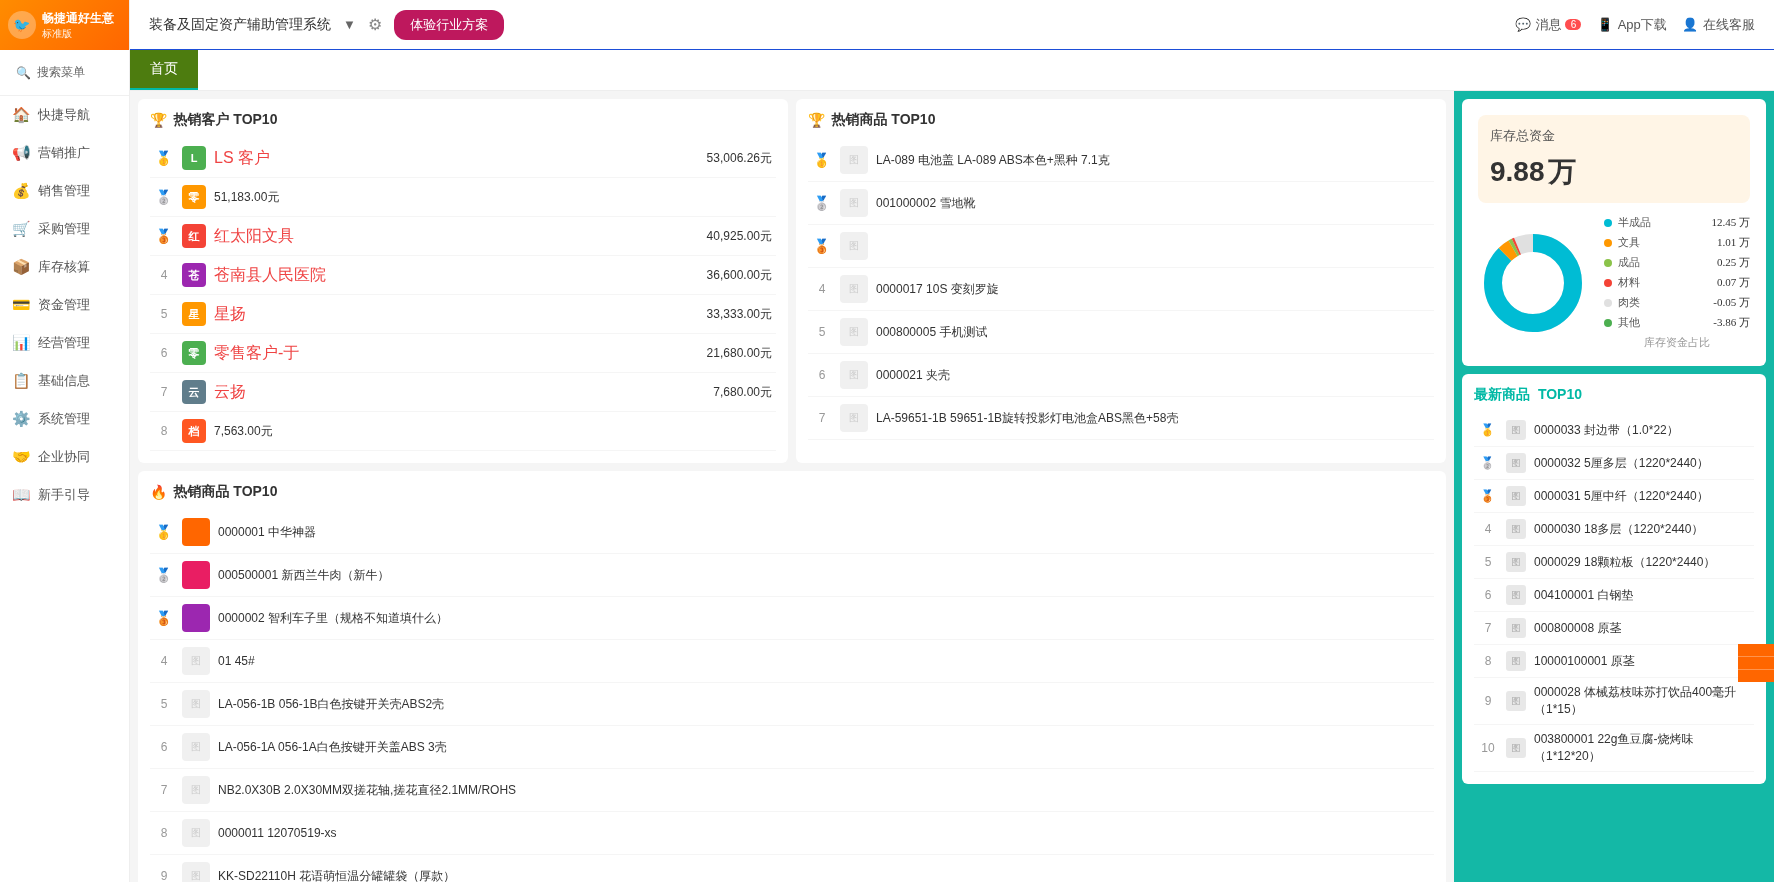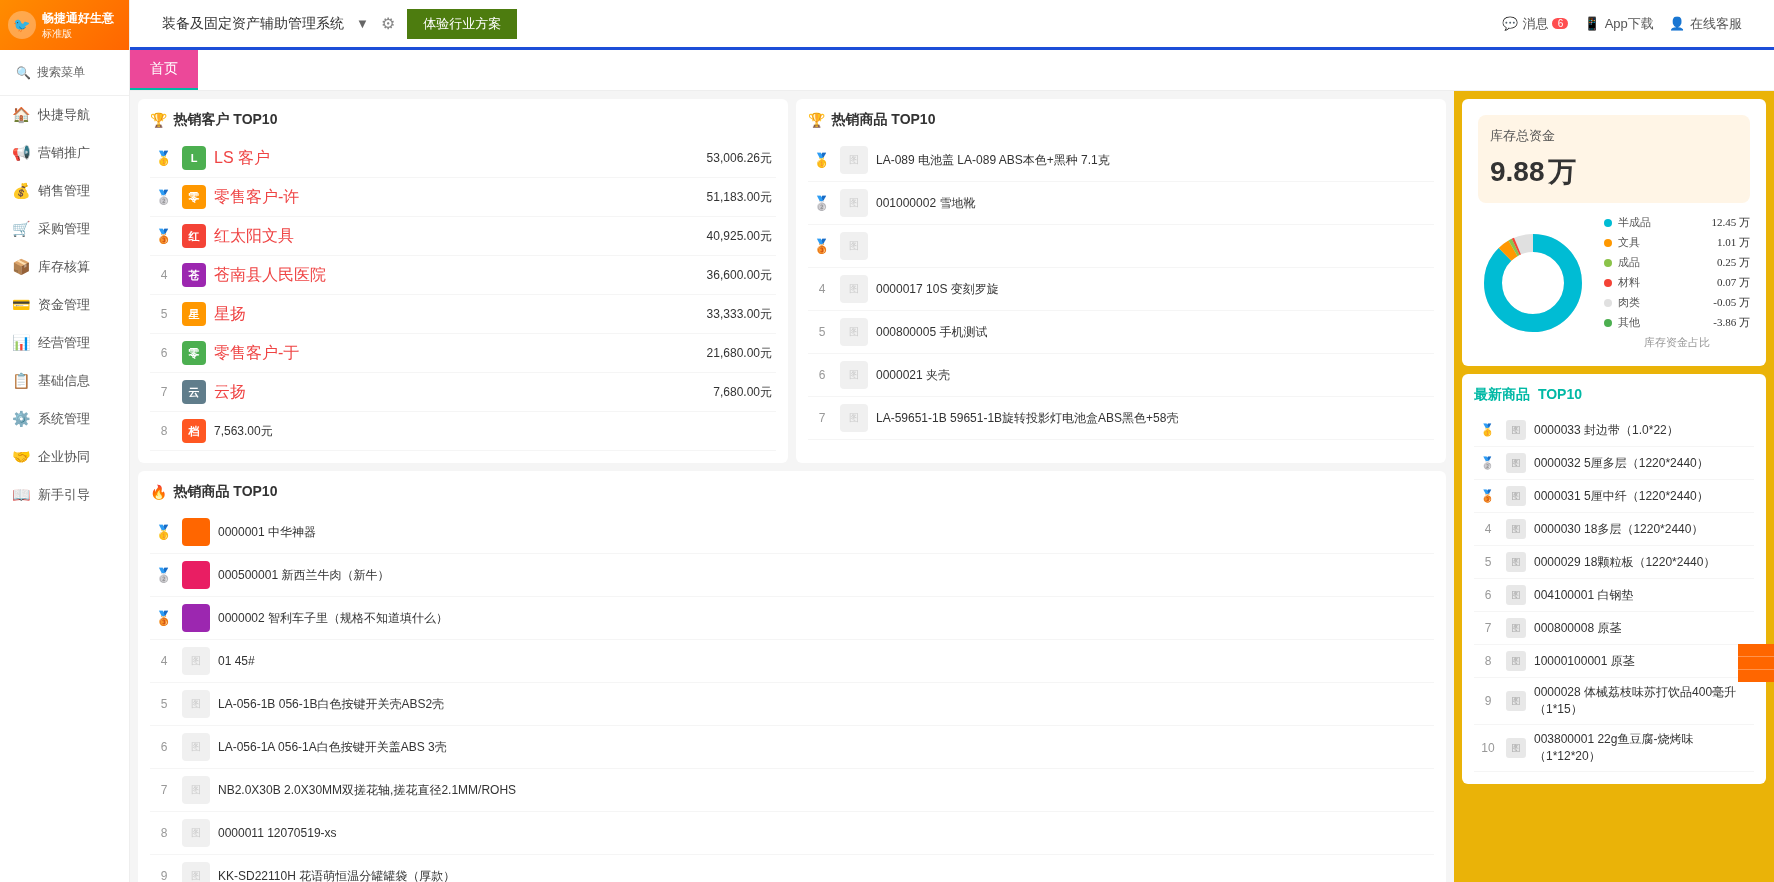--- a/index.html
+++ b/index.html
@@ -71,43 +71,43 @@
       flex-direction: column;
       overflow: hidden;
     }
 
     
     .topbar {
       background: #fff;
       height: 50px;
       display: flex;
       align-items: center;
-      padding: 0 32px;
-      border-bottom: 3px solid #1d4ed8;
+      padding: 0 19px;
+      border-bottom: 1px solid #1d4ed8;
       gap: 12px;
     }
     .topbar-title {
       color: #333;
       font-size: 14px;
     }
     .topbar-dropdown {
       color: #666;
       cursor: pointer;
     }
     .topbar-gear {
       color: #888;
       cursor: pointer;
       font-size: 16px;
     }
     .topbar-trial-btn {
-      background: #4d7c0f;
+      background: #be185d;
       color: #fff;
       border: none;
       padding: 6px 16px;
-      border-radius: 0;
+      border-radius: 12px;
       cursor: pointer;
       font-size: 13px;
     }
     .topbar-right {
       margin-left: auto;
       display: flex;
       align-items: center;
       gap: 16px;
       color: #555;
       font-size: 13px;
@@ -136,21 +136,21 @@
     }
     .page-tab {
       padding: 10px 20px;
       cursor: pointer;
       color: #555;
       font-size: 14px;
       border-bottom: 2px solid transparent;
     }
     .page-tab.active {
       color: #fff;
-      background: #ec4899;
+      background: #4d7c0f;
       border-bottom: 2px solid #00b9a5;
     }
 
     
     .content-area {
       flex: 1;
       display: flex;
       overflow: hidden;
       background: #f5f5f5;
     }
@@ -159,21 +159,21 @@
     .left-panel {
       flex: 1;
       overflow-y: auto;
       padding: 8px;
     }
 
     
     .right-panel {
       width: 320px;
       overflow-y: auto;
-      background: #eab308;
+      background: #14b8a6;
       padding: 8px;
       flex-shrink: 0;
     }
 
     
     .card {
       background: #fff;
       border-radius: 6px;
       padding: 12px;
       margin-bottom: 8px;
@@ -498,21 +498,20 @@
           <div id="customer-rows">
               <div class="rank-row">
                 <span class="rank-num" style="font-size: 14px;">🥇</span>
                 <div class="rank-avatar" style="background: rgb(76, 175, 80);">L</div>
                 <span class="rank-name">LS 客户</span>
                 <span class="rank-value">53,006.26元</span>
               </div>
               <div class="rank-row">
                 <span class="rank-num" style="font-size: 14px;">🥈</span>
                 <div class="rank-avatar" style="background: rgb(255, 152, 0);">零</div>
-                <span class="rank-name">零售客户-许</span>
                 <span class="rank-value">51,183.00元</span>
               </div>
               <div class="rank-row">
                 <span class="rank-num" style="font-size: 14px;">🥉</span>
                 <div class="rank-avatar" style="background: rgb(244, 67, 54);">红</div>
                 <span class="rank-name">红太阳文具</span>
                 <span class="rank-value">40,925.00元</span>
               </div>
               <div class="rank-row">
                 <span class="rank-num">4</span>

